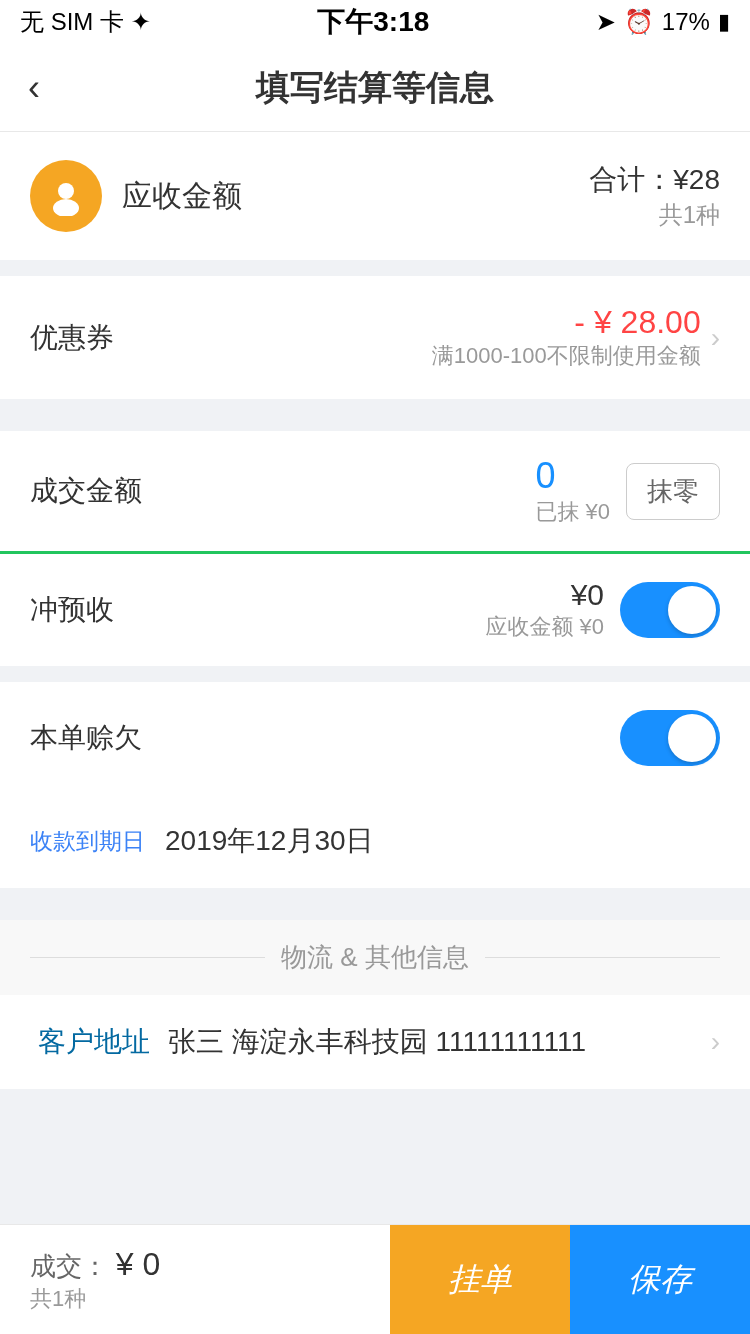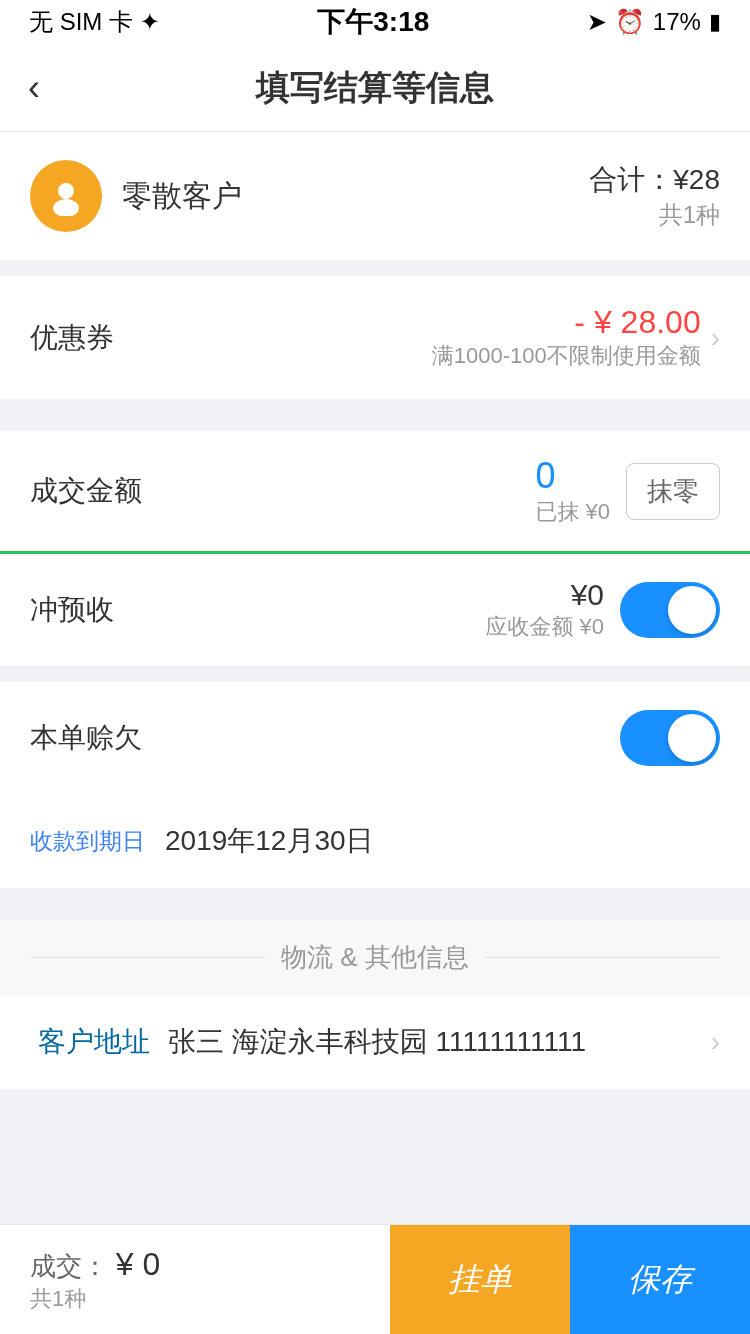--- a/index.html
+++ b/index.html
@@ -13,21 +13,21 @@
       font-size: 28px;
     }
 
     
     .status-bar {
       background: #fff;
       height: 44px;
       display: flex;
       align-items: center;
       justify-content: space-between;
-      padding: 0 29px;
+      padding: 0 20px;
       font-size: 24px;
       font-weight: 500;
     }
     .status-left { display: flex; align-items: center; gap: 10px; }
     .status-center { font-size: 28px; font-weight: 600; }
     .status-right { display: flex; align-items: center; gap: 8px; font-size: 24px; }
 
     
     .nav-bar {
       background: #fff;
@@ -328,21 +328,21 @@
 
 <div class="section">
   <div class="section-row">
     <div class="customer-row">
       <div class="customer-avatar">
         <svg viewBox="0 0 40 40" fill="white">
           <circle cx="20" cy="15" r="8"></circle>
           <ellipse cx="20" cy="32" rx="13" ry="9"></ellipse>
         </svg>
       </div>
-      <span class="customer-name">零散客户</span>
+      <span class="customer-name">应收金额</span>
     </div>
     <div class="customer-total">
       <div class="total-amount">合计：¥28</div>
       <div class="total-count">共1种</div>
     </div>
   </div>
 </div>
 
 <div class="section">
   <div class="section-row">

